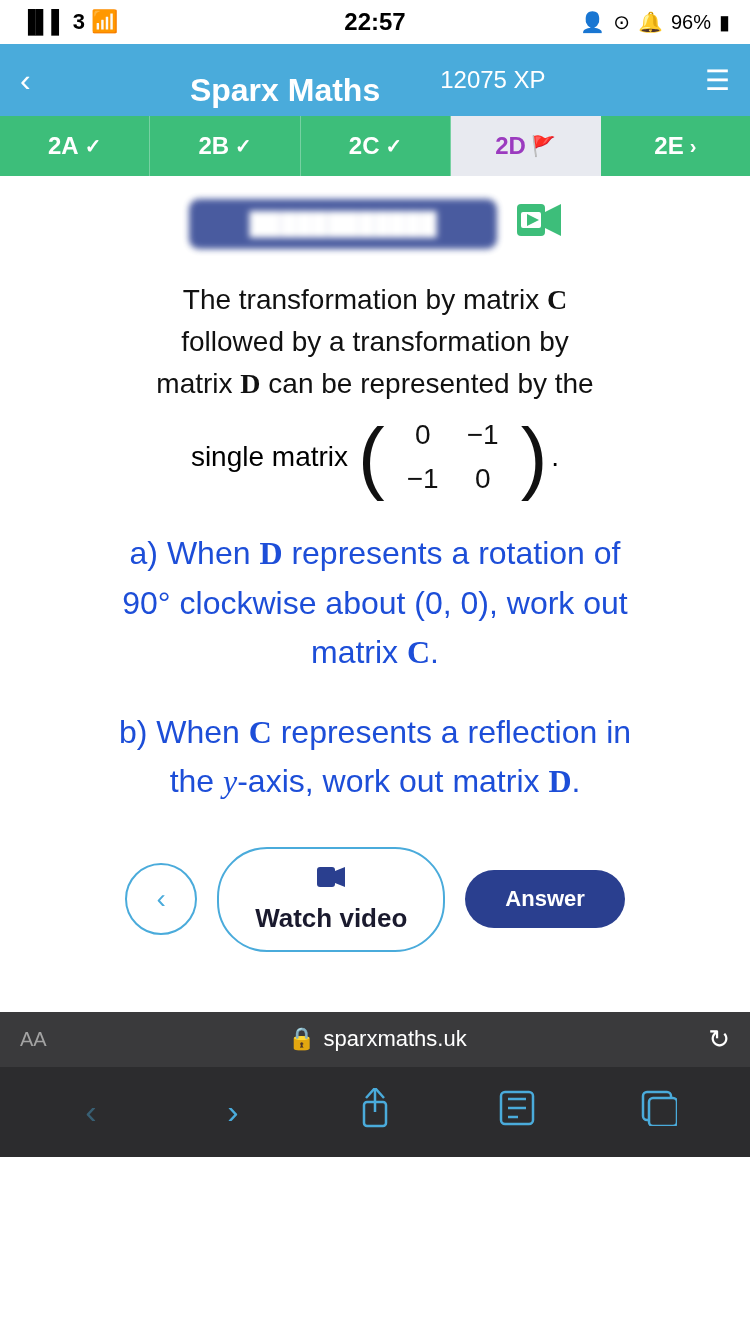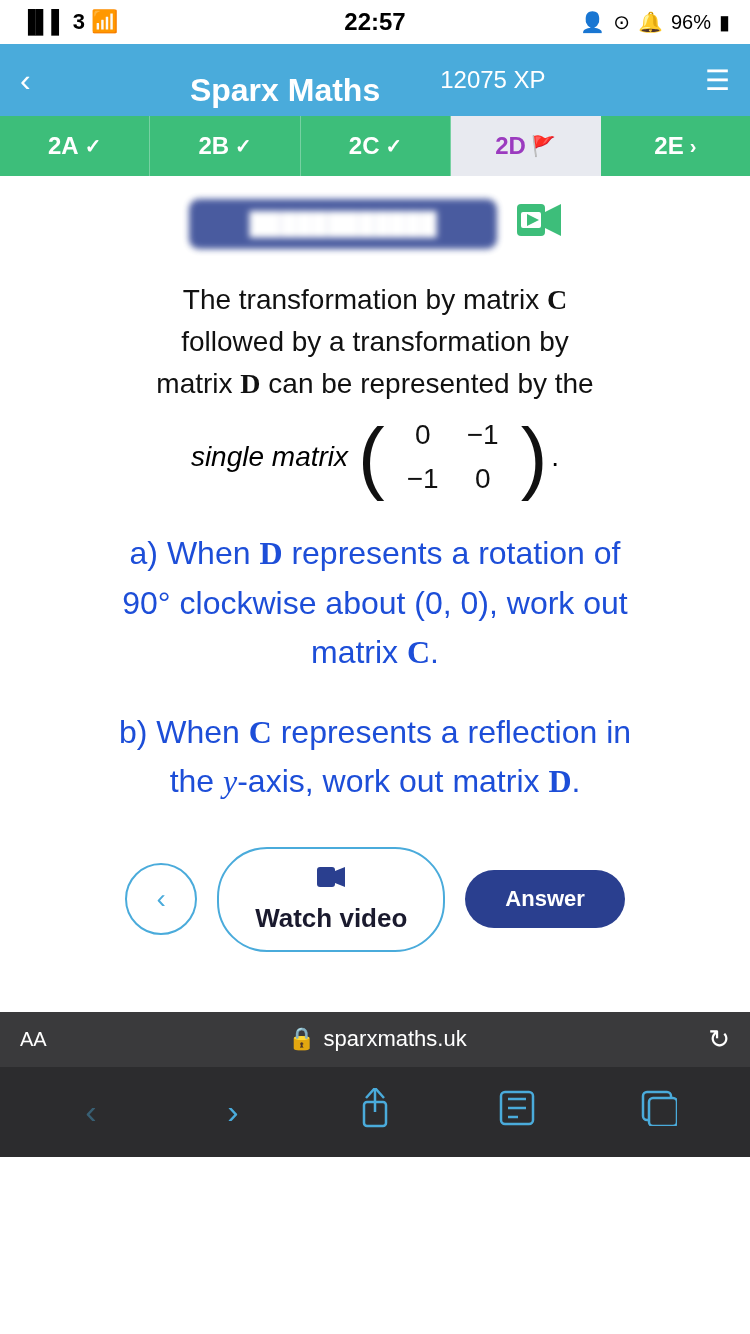--- a/index.html
+++ b/index.html
@@ -156,21 +156,20 @@
     .matrix-container {
       display: flex;
       align-items: center;
       justify-content: center;
       margin: 10px 0 20px 0;
       font-size: 28px;
     }
     .matrix-label {
       margin-right: 10px;
       font-size: 28px;
-      font-style: italic;
     }
     .matrix-paren {
       font-size: 80px;
       font-weight: 100;
       color: #111;
       line-height: 1;
     }
     .matrix-grid {
       display: grid;
       grid-template-columns: 60px 60px;
@@ -259,21 +258,21 @@
     .browser-bar {
       width: 100%;
       background: #3a3a3c;
       padding: 12px 20px;
       display: flex;
       align-items: center;
       justify-content: space-between;
       margin-top: 30px;
     }
     .browser-aa {
-      color: #ffffff;
+      color: #a3a3a3;
       font-size: 20px;
       font-weight: 500;
     }
     .browser-url {
       display: flex;
       align-items: center;
       gap: 8px;
       color: #fff;
       font-size: 22px;
     }

